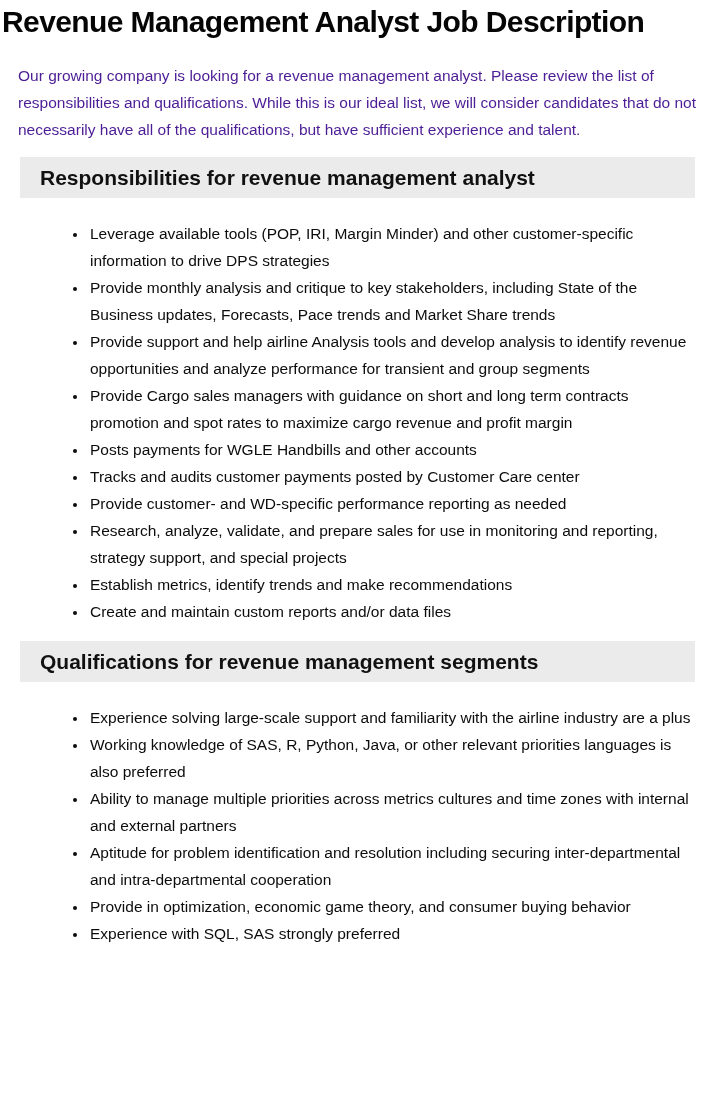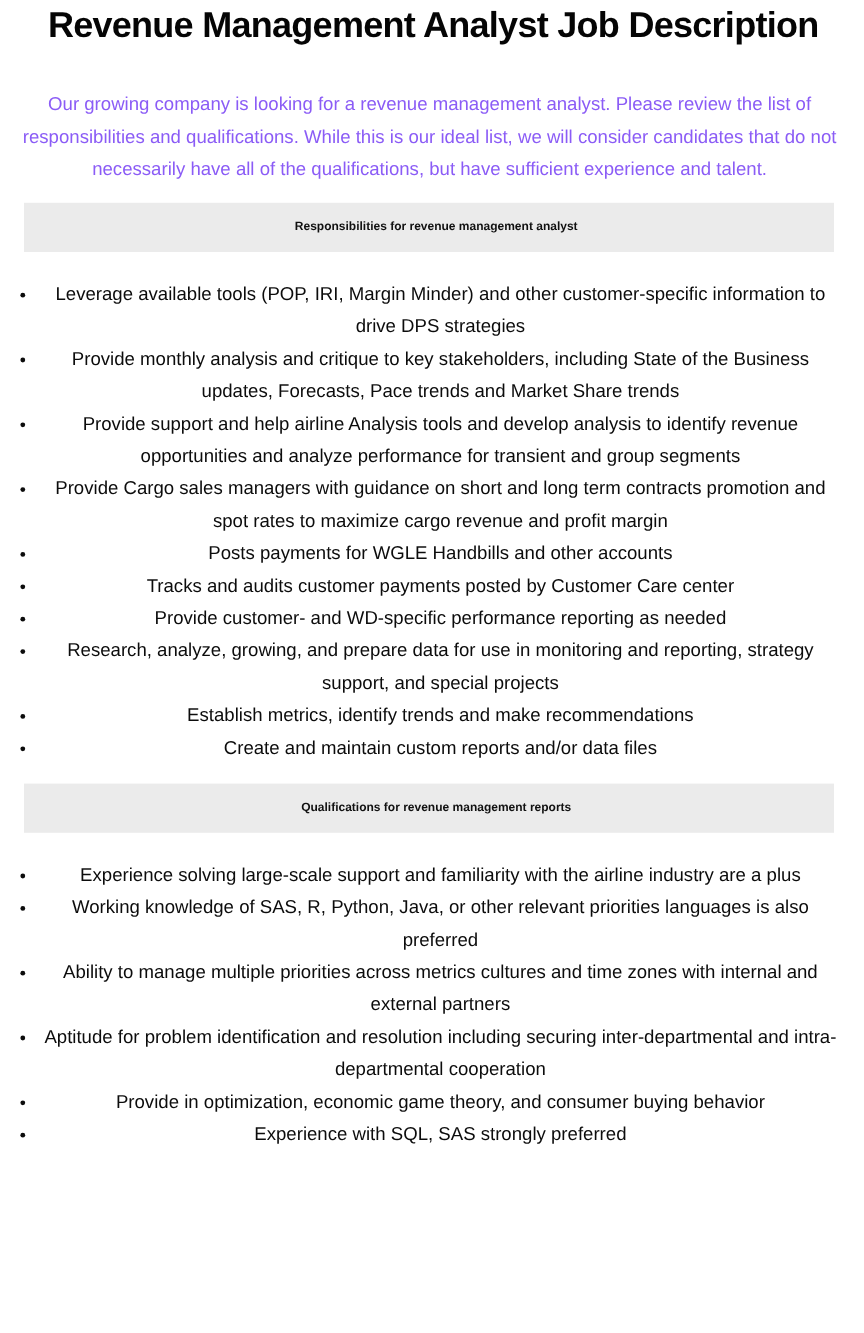--- a/index.html
+++ b/index.html
@@ -1,54 +1,54 @@
 <!DOCTYPE html>
 <html><head>
 <meta charset="utf-8">
 <style>
-  * { margin: 0; padding: 0; box-sizing: border-box; text-align: center; }
+  * { margin: 0; padding: 0; box-sizing: border-box; }
   html, body {
     width: 720px;
     background: #ffffff;
     font-family: "Liberation Sans", sans-serif;
     color: #0c0c0c;
   }
   body { min-height: 1111px; overflow: hidden; }
 
   .doc-title {
     margin: 4px 0 0 2px;
     font-size: 30px;
     line-height: 36px;
     font-weight: 700;
     letter-spacing: -0.6px;
     color: #050505;
     white-space: nowrap;
   }
 
   .intro {
-    margin: 34px 22px 0 18px;
+    margin: 22px 22px 0 18px;
     font-size: 15.5px;
     line-height: 27px;
-    color: #8b5cf6;
+    color: #4c1d95;
   }
 
   .section-header {
     margin: 14px 25px 0 20px;
     background: #ebebeb;
     padding: 12px 8px 12px 20px;
-    font-size: 10px;
+    font-size: 21px;
     line-height: 17px;
     font-weight: 700;
     color: #111111;
   }
   .section-header.second { margin-top: 16px; }
 
   ul.bullet-list {
     margin: 22px 20px 0 0;
-    padding-left: 32px;
+    padding-left: 88px;
     list-style: disc outside;
   }
   ul.bullet-list li {
     font-size: 15.5px;
     line-height: 27px;
     color: #0c0c0c;
     padding-left: 2px;
   }
   ul.bullet-list li::marker {
     font-size: 13px;
@@ -65,26 +65,26 @@
 <div class="section-header">Responsibilities for revenue management analyst</div>
 
 <ul class="bullet-list">
     <li>Leverage available tools (POP, IRI, Margin Minder) and other customer-specific information to drive DPS strategies</li>
     <li>Provide monthly analysis and critique to key stakeholders, including State of the Business updates, Forecasts, Pace trends and Market Share trends</li>
     <li>Provide support and help airline Analysis tools and develop analysis to identify revenue opportunities and analyze performance for transient and group segments</li>
     <li>Provide Cargo sales managers with guidance on short and long term contracts promotion and spot rates to maximize cargo revenue and profit margin</li>
     <li>Posts payments for WGLE Handbills and other accounts</li>
     <li>Tracks and audits customer payments posted by Customer Care center</li>
     <li>Provide customer- and WD-specific performance reporting as needed</li>
-    <li>Research, analyze, growing, and prepare data for use in monitoring and reporting, strategy support, and special projects</li>
+    <li>Research, analyze, validate, and prepare sales for use in monitoring and reporting, strategy support, and special projects</li>
     <li>Establish metrics, identify trends and make recommendations</li>
     <li>Create and maintain custom reports and/or data files</li>
   </ul>
 
-<div class="section-header second">Qualifications for revenue management reports</div>
+<div class="section-header second">Qualifications for revenue management segments</div>
 
 <ul class="bullet-list">
     <li>Experience solving large-scale support and familiarity with the airline industry are a plus</li>
     <li>Working knowledge of SAS, R, Python, Java, or other relevant priorities languages is also preferred</li>
     <li>Ability to manage multiple priorities across metrics cultures and time zones with internal and external partners</li>
     <li>Aptitude for problem identification and resolution including securing inter-departmental and intra-departmental cooperation</li>
     <li>Provide in optimization, economic game theory, and consumer buying behavior</li>
     <li>Experience with SQL, SAS strongly preferred</li>
   </ul>
 

